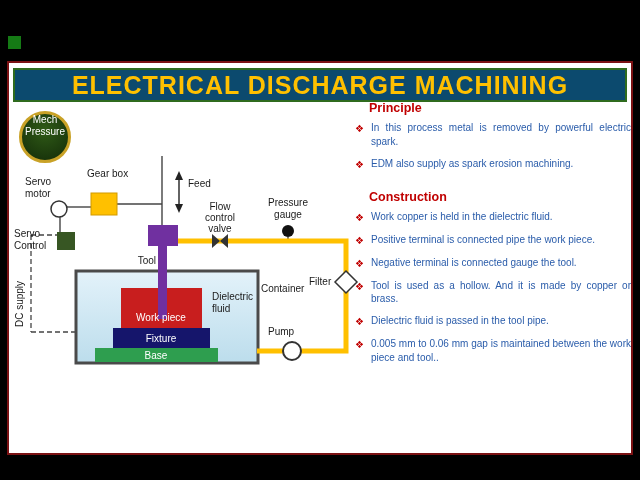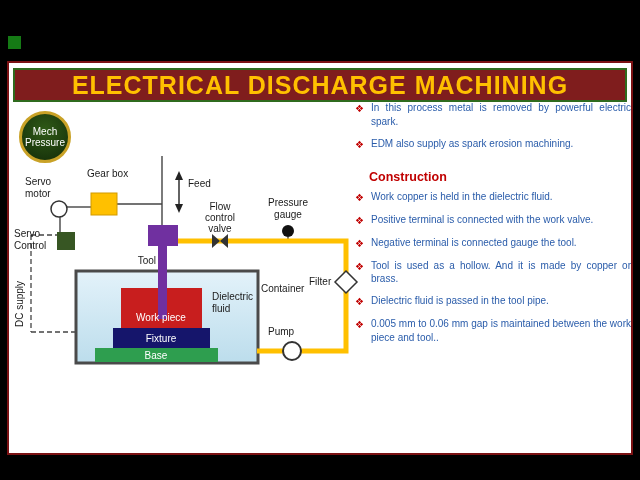--- a/index.html
+++ b/index.html
@@ -8,31 +8,31 @@
     position:relative; overflow:hidden;
     font-family:"Liberation Sans", sans-serif;
   }
   .corner-square { position:absolute; left:8px; top:36px; width:13px; height:13px; background:#157a15; }
   .slide {
     position:absolute; left:7px; top:61px; width:626px; height:394px;
     background:#fff; border:2px solid #7B1113; box-sizing:border-box;
   }
   .banner {
     position:absolute; left:4px; top:5px; right:4px; height:34px;
-    background:#7f1d1d; border:2px solid #2F6B1E; box-sizing:border-box;
+    background:#0c4a6e; border:2px solid #2F6B1E; box-sizing:border-box;
     display:flex; align-items:center; justify-content:center;
     color:#FFC000; font-weight:bold; font-size:25px; letter-spacing:1px;
     white-space:nowrap;
   }
   .logo {
     position:absolute; left:10px; top:48px; width:52px; height:52px;
     border-radius:50%;
     background:radial-gradient(circle at 50% 35%, #2F5A17, #132B08);
     border:3px solid #C9A227; box-sizing:border-box;
-    display:flex; flex-direction:column; align-items:center; justify-content:center;
+    display:flex; flex-direction:column; align-items:center; 
     color:#fff; font-size:10px; line-height:1.15;
   }
   .diagram { position:absolute; left:0; top:0; width:622px; height:390px; }
   .diagram text { font-family:"Liberation Sans", sans-serif; font-size:10px; fill:#1a1a1a; }
   .diagram text.w { fill:#ffffff; }
   .diagram text.mid { text-anchor:middle; }
   .diagram text.end { text-anchor:end; }
   .panel { position:absolute; left:346px; top:38px; width:276px; }
   .heading { color:#C00000; font-weight:bold; font-size:12.5px; margin:0 0 6px 14px; }
   .heading.second { margin-top:18px; }
@@ -122,39 +122,40 @@
   <div class="banner">
     <span>ELECTRICAL DISCHARGE MACHINING</span>
   </div>
 
   <div class="logo">
     <span>Mech</span>
     <span>Pressure</span>
   </div>
 
   <div class="panel">
+    <div class="heading">Principle</div>
 
     <div class="bullet">
       <span class="glyph">❖</span>
       <span class="btext">In this process metal is removed by powerful electric spark.</span>
     </div>
     <div class="bullet">
       <span class="glyph">❖</span>
       <span class="btext">EDM also supply as spark erosion machining.</span>
     </div>
 
     <div class="heading second">Construction</div>
 
     <div class="bullet">
       <span class="glyph">❖</span>
       <span class="btext">Work copper is held in the dielectric fluid.</span>
     </div>
     <div class="bullet">
       <span class="glyph">❖</span>
-      <span class="btext">Positive terminal is connected with the work valve.</span>
+      <span class="btext">Positive terminal is connected pipe the work piece.</span>
     </div>
     <div class="bullet">
       <span class="glyph">❖</span>
       <span class="btext">Negative terminal is connected gauge the tool.</span>
     </div>
     <div class="bullet">
       <span class="glyph">❖</span>
       <span class="btext">Tool is used as a hollow. And it is made by copper or brass.</span>
     </div>
     <div class="bullet">

